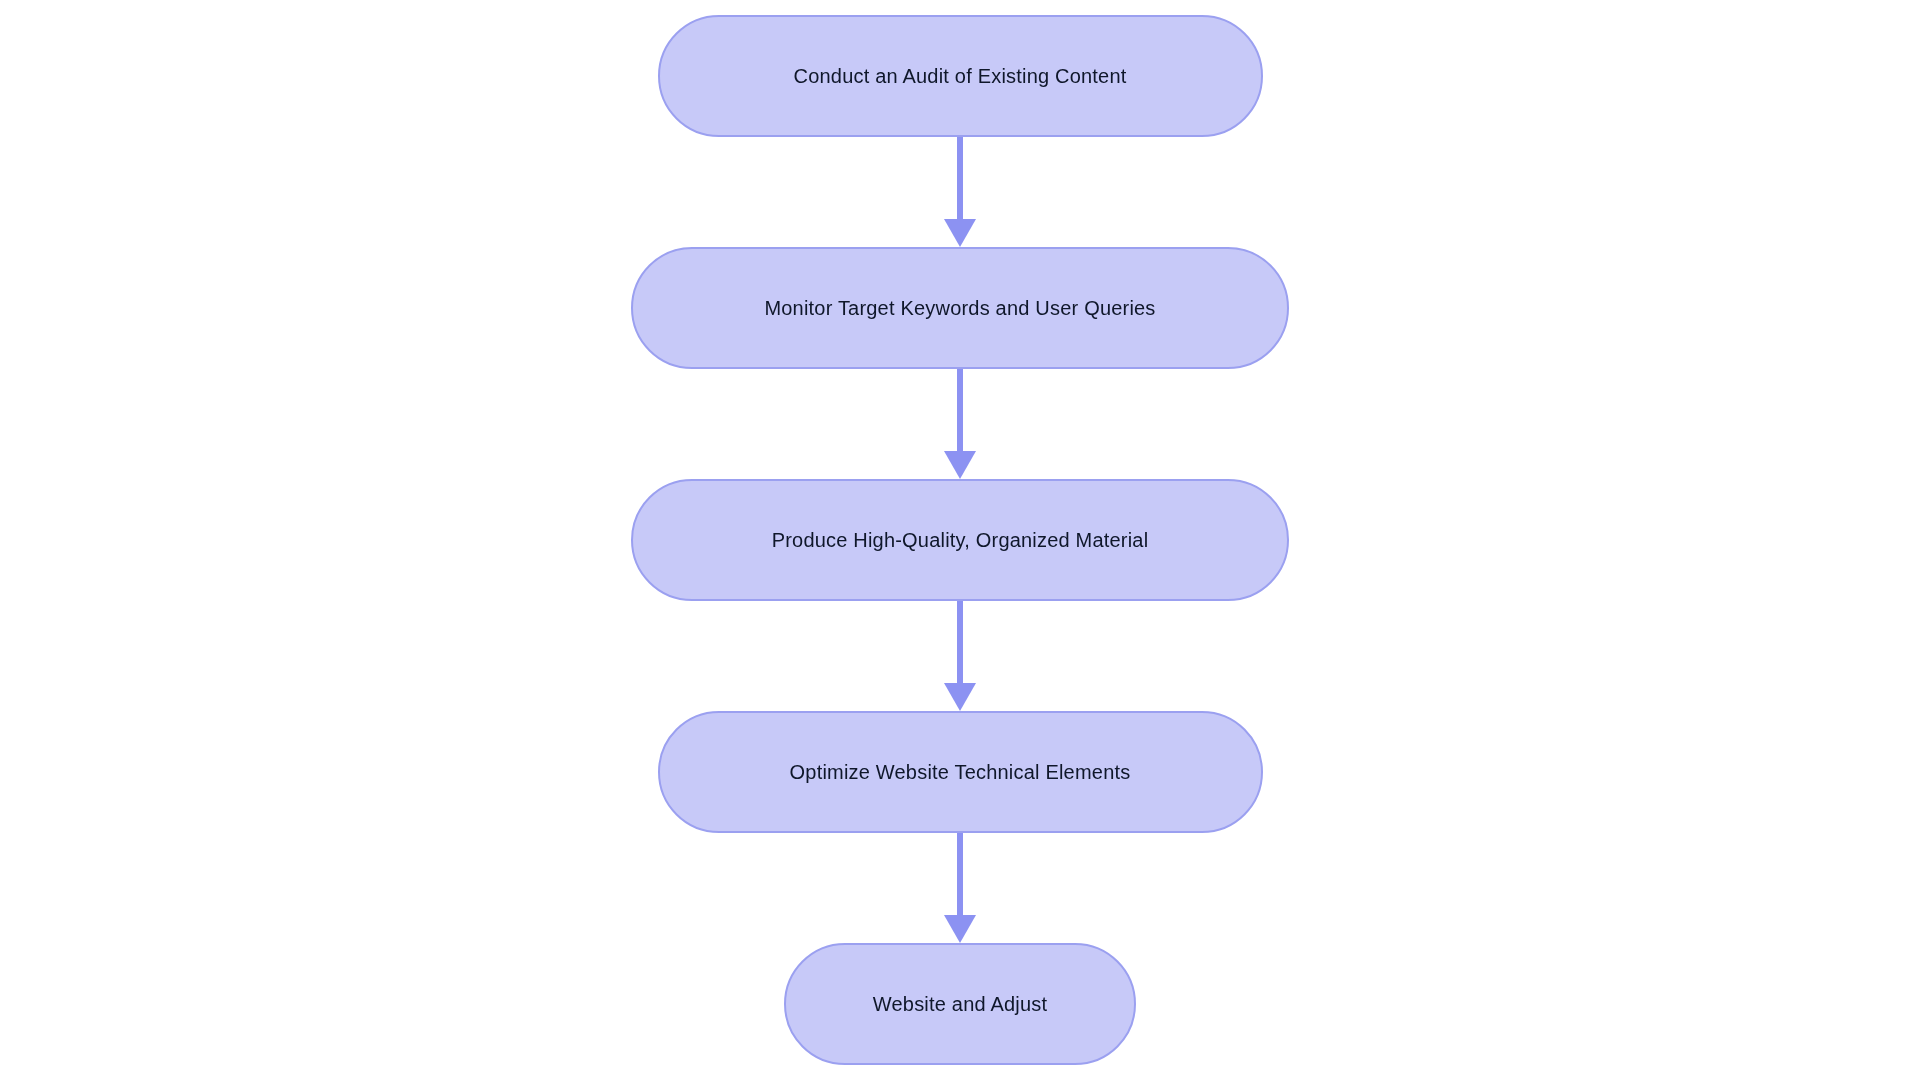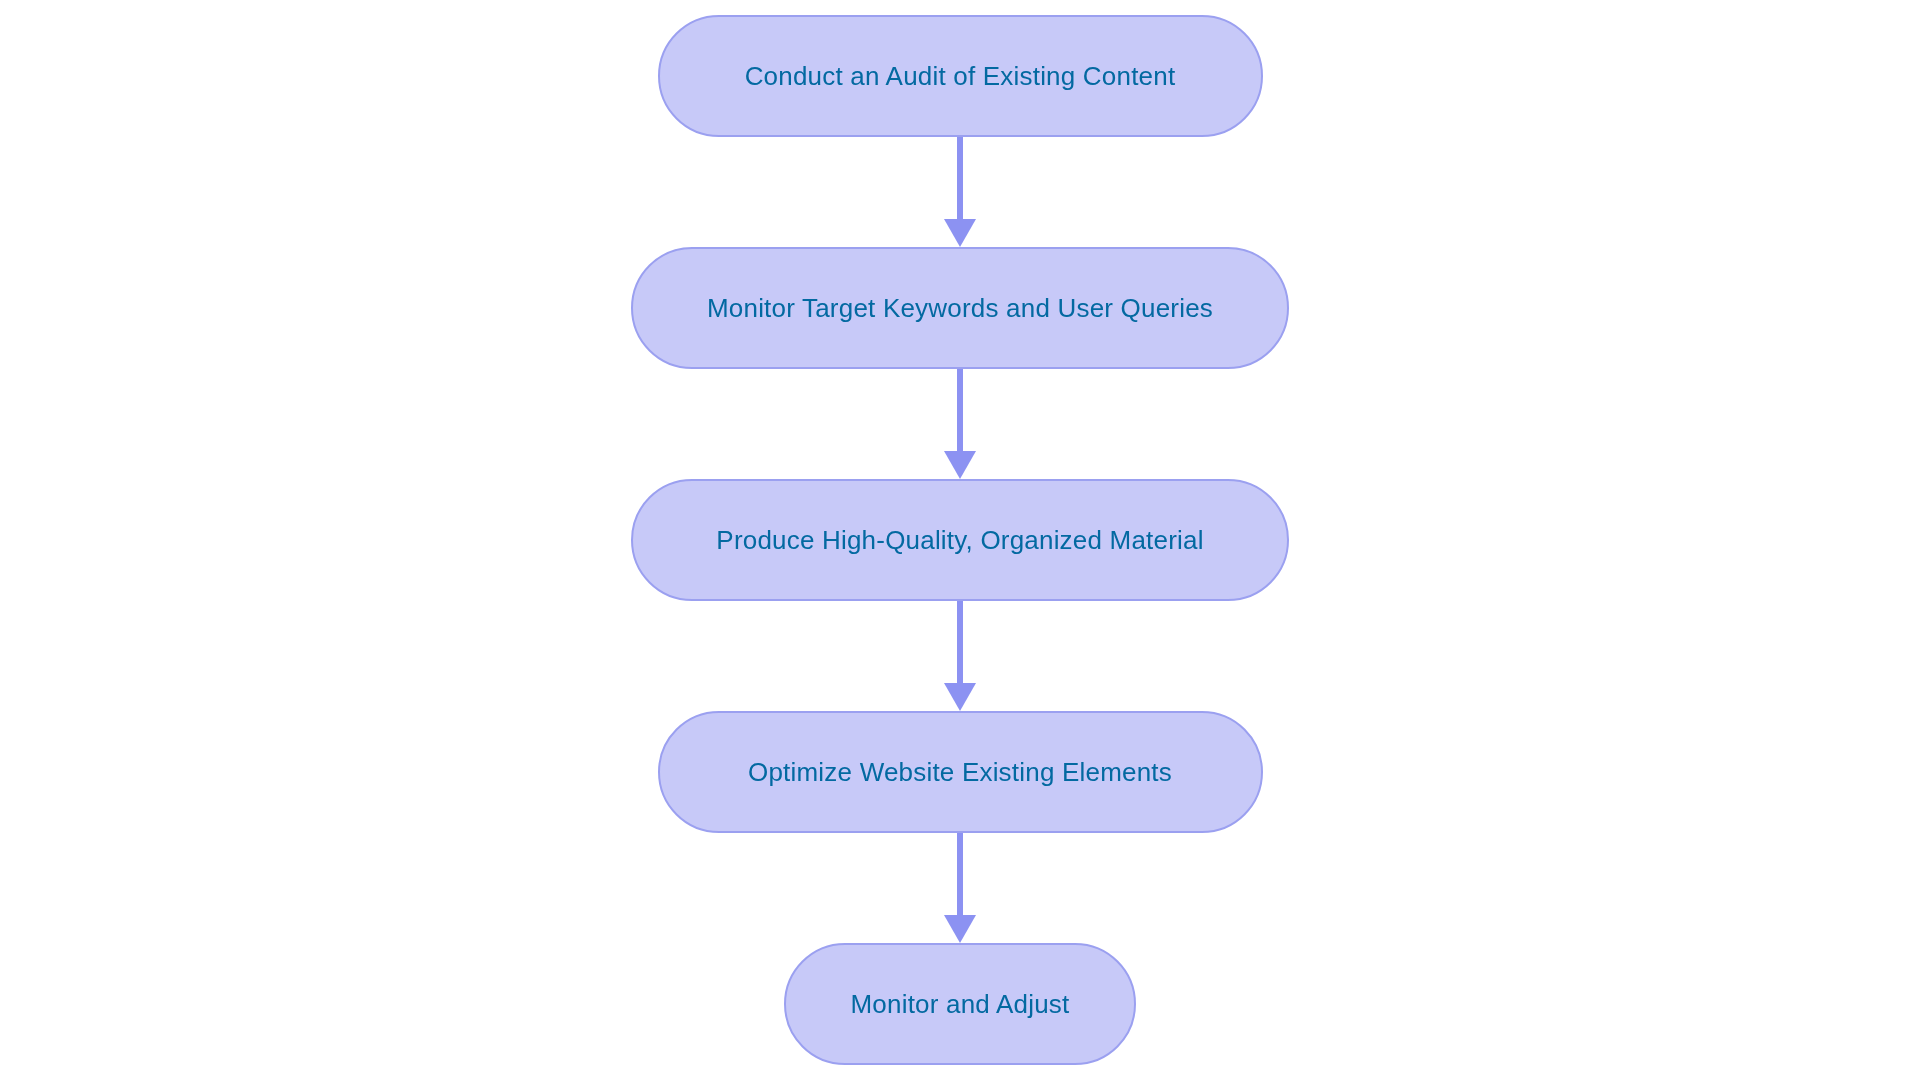--- a/index.html
+++ b/index.html
@@ -27,22 +27,22 @@
     border-radius: 61px;
     background: #c7c9f8;
     border: 2px solid #9ba0f0;
     display: flex;
     align-items: center;
     justify-content: center;
     flex: 0 0 auto;
   }
 
   .node-label {
-    color: #0369a1;
-    font-size: 26px;
+    color: #0f172a;
+    font-size: 20px;
     letter-spacing: 0.2px;
     white-space: nowrap;
     text-align: right;
   }
 
   .w-1 { width: 605px; }
   .w-2 { width: 658px; }
   .w-3 { width: 658px; }
   .w-4 { width: 605px; }
   .w-5 { width: 352px; }
@@ -95,25 +95,25 @@
   <div class="node w-3">
     <span class="node-label">Produce High-Quality, Organized Material</span>
   </div>
 
   <div class="arrow">
     <div class="arrow-stem"></div>
     <div class="arrow-head"></div>
   </div>
 
   <div class="node w-4">
-    <span class="node-label">Optimize Website Existing Elements</span>
+    <span class="node-label">Optimize Website Technical Elements</span>
   </div>
 
   <div class="arrow">
     <div class="arrow-stem"></div>
     <div class="arrow-head"></div>
   </div>
 
   <div class="node w-5">
-    <span class="node-label">Monitor and Adjust</span>
+    <span class="node-label">Website and Adjust</span>
   </div>
 
 </div>
 
 </body></html>

